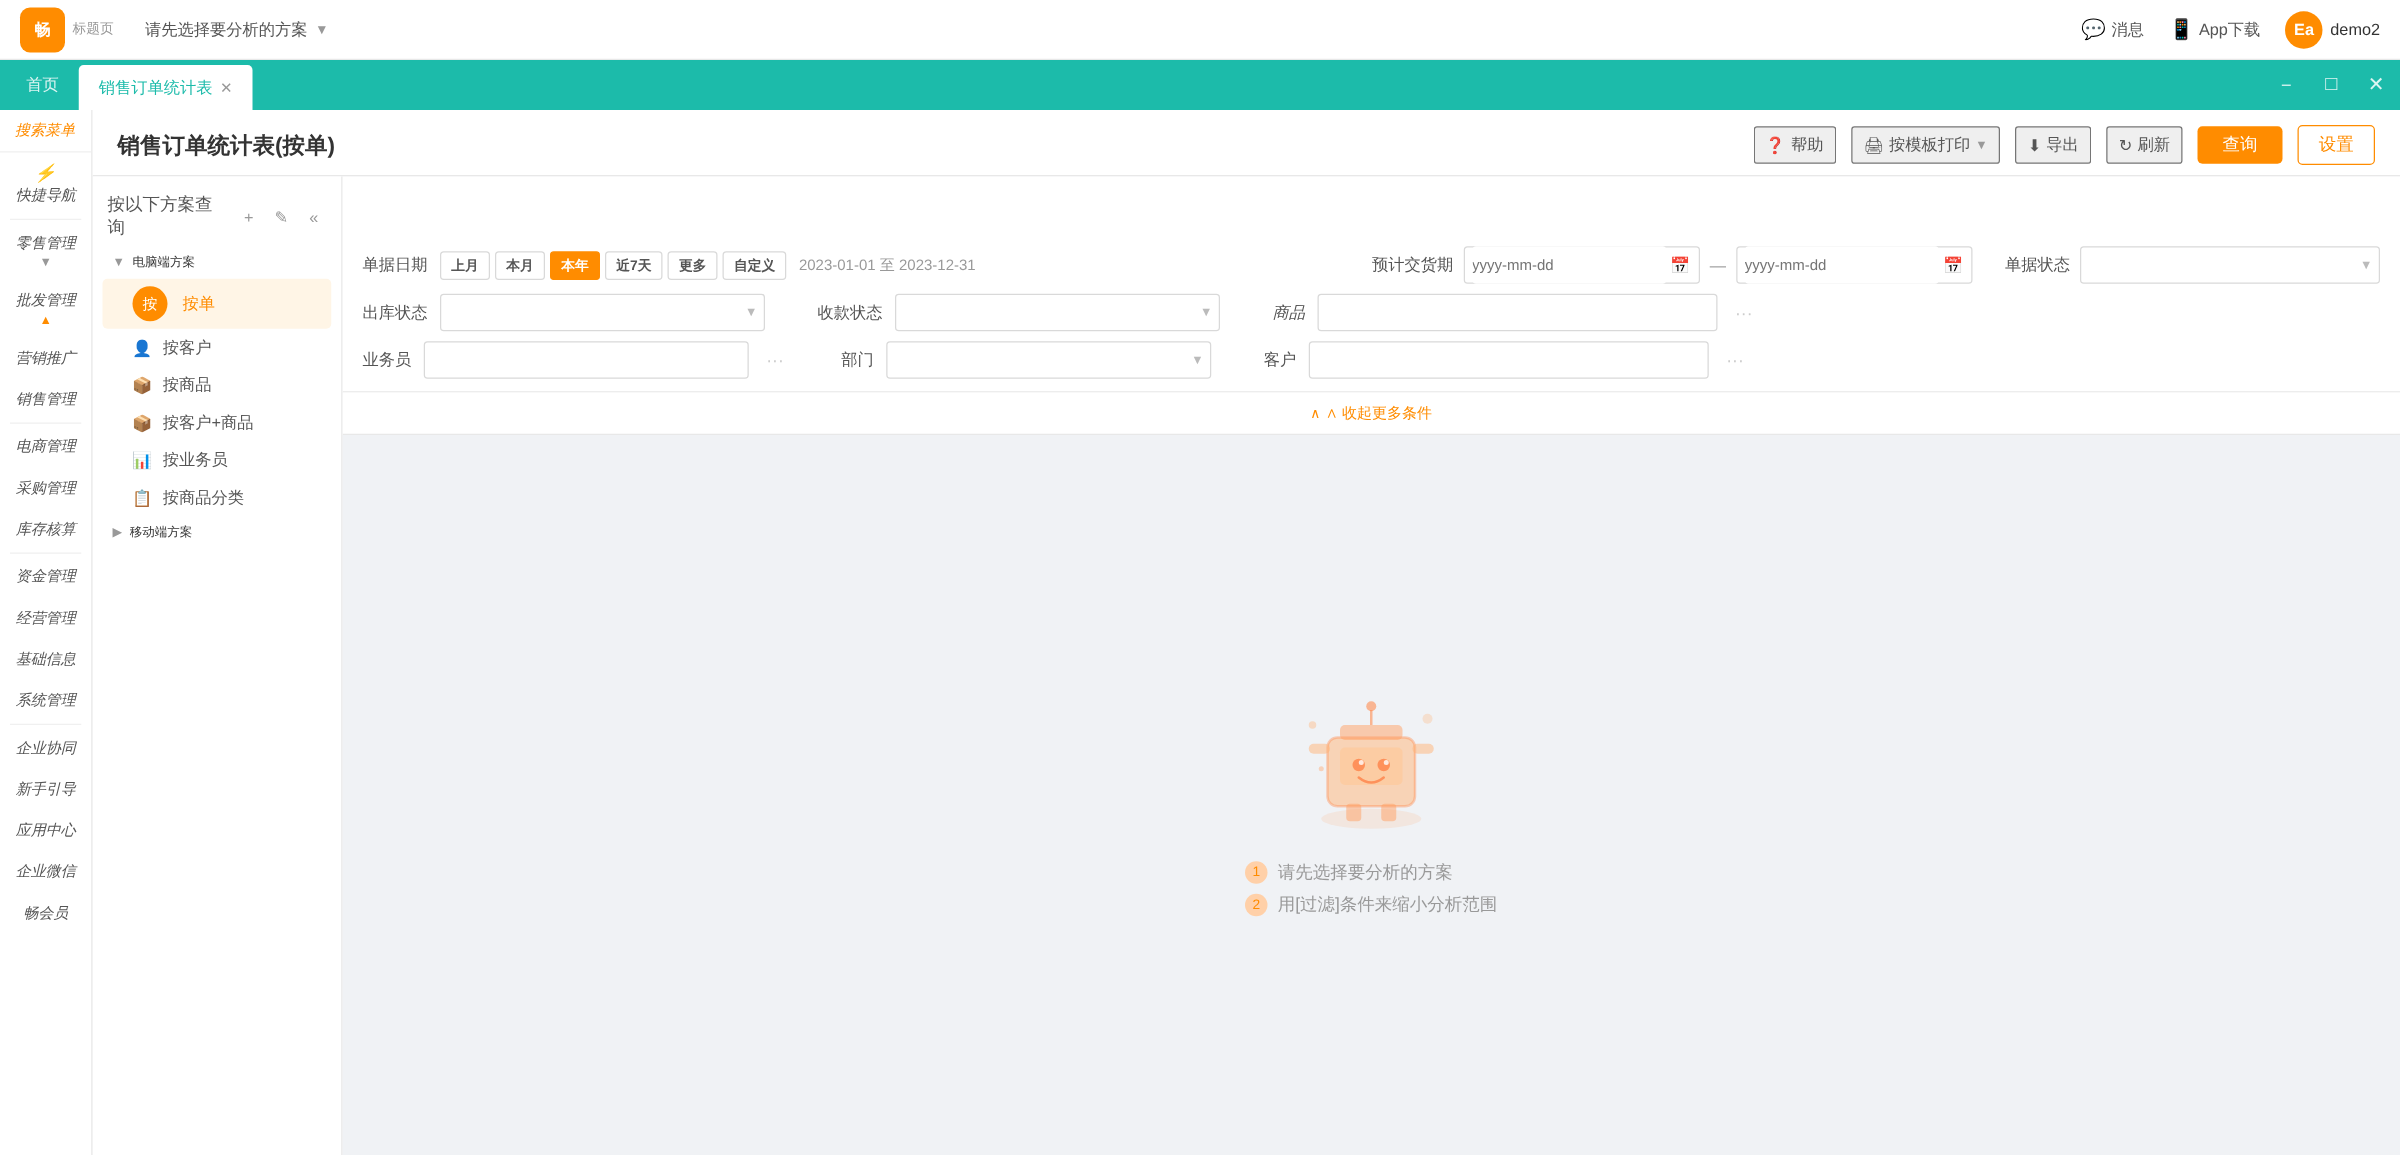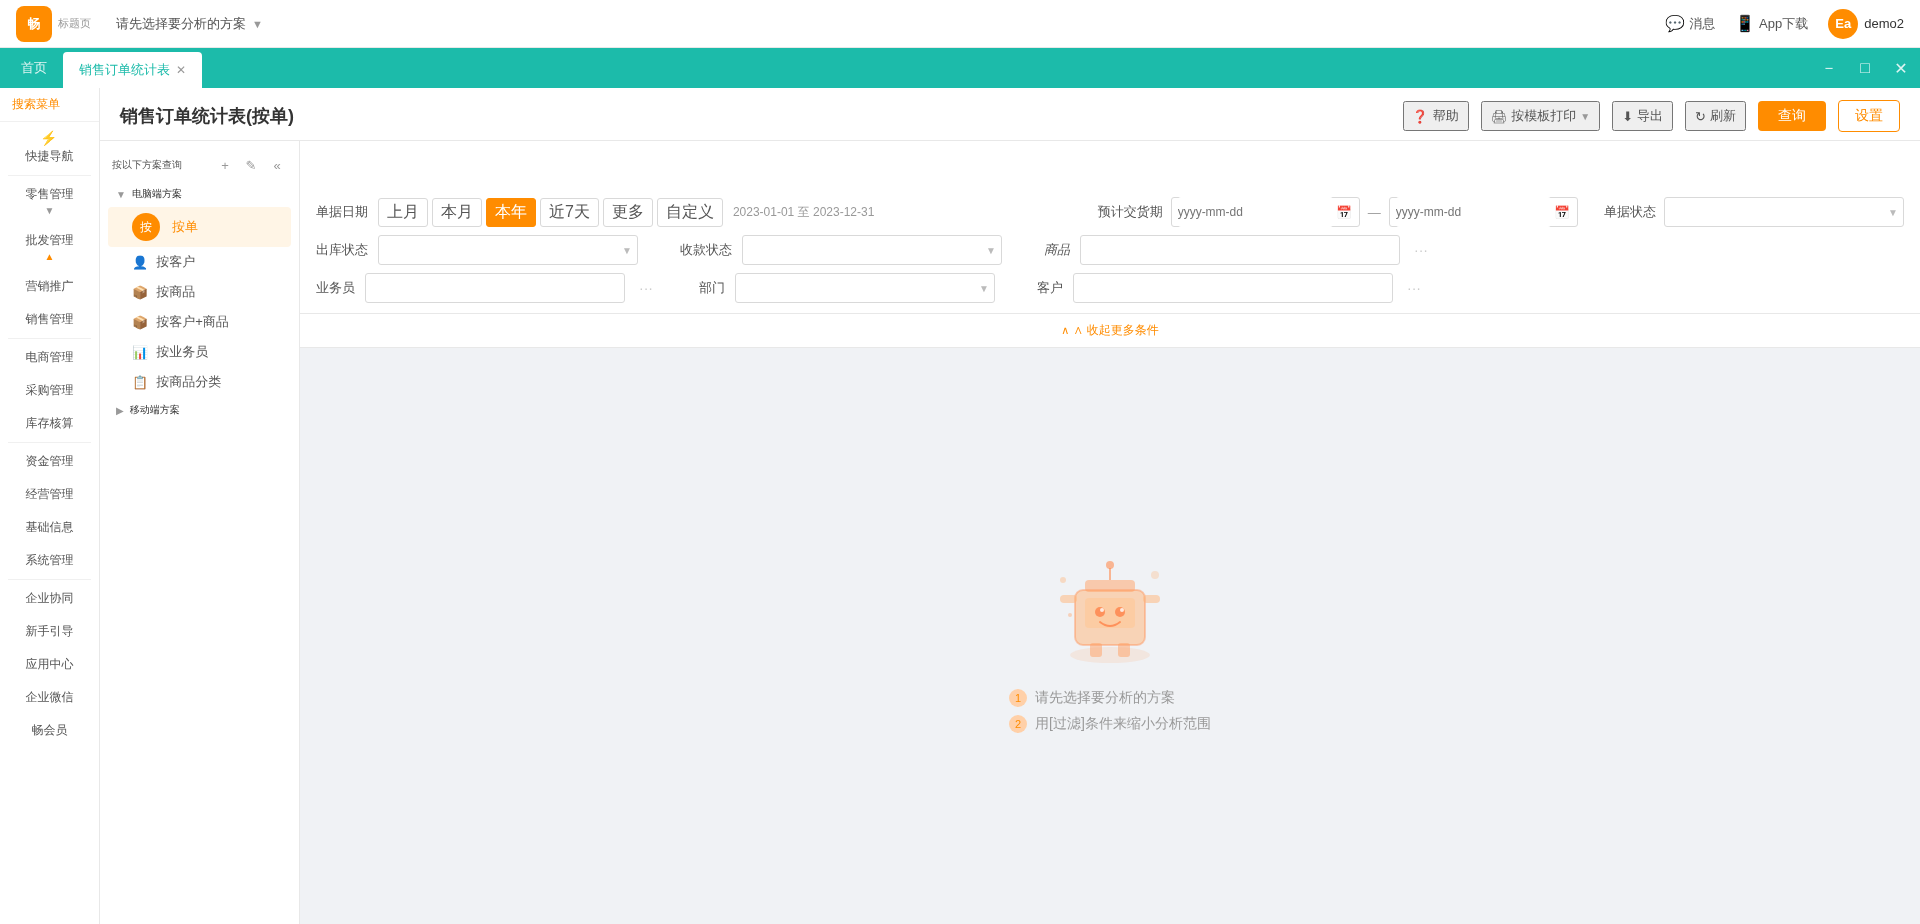--- a/index.html
+++ b/index.html
@@ -175,24 +175,25 @@
       border-radius: 4px;
       padding: 6px 16px;
       font-size: 14px;
       cursor: pointer;
     }
     .date-btn {
       padding: 3px 8px;
       border: 1px solid #d9d9d9;
       border-radius: 3px;
       background: #fff;
-      font-size: 16px;
+      font-size: 11px;
       color: #555;
       cursor: pointer;
       white-space: nowrap;
+      font-weight: bold;
     }
     .date-btn.active {
       background: #ff8c00;
       border-color: #ff8c00;
       color: white;
     }
     .collapse-bar {
       display: flex;
       align-items: center;
       justify-content: center;
@@ -213,21 +214,21 @@
       flex-shrink: 0;
       padding: 8px 0;
     }
     .scheme-header {
       display: flex;
       align-items: center;
       padding: 6px 12px;
       gap: 8px;
     }
     .scheme-title {
-      font-size: 10px;
+      font-size: 14px;
       color: #555;
       flex: 1;
     }
     .scheme-actions {
       display: flex;
       align-items: center;
       gap: 6px;
     }
     .scheme-icon-btn {
       width: 20px;
@@ -311,26 +312,27 @@
       background: #ffd0a8;
       color: #ff8c00;
       font-size: 11px;
       display: flex;
       align-items: center;
       justify-content: center;
     }
 
     
     .full-sidebar {
-      width: 100px;
+      width: 74px;
       background: #fff;
       border-right: 1px solid #e8e8e8;
       display: flex;
       flex-direction: column;
       flex-shrink: 0;
+      font-style: italic;
     }
     .full-sidebar-item {
       padding: 8px 4px;
       text-align: center;
       cursor: pointer;
       font-size: 12px;
       color: #555;
       display: flex;
       flex-direction: column;
       align-items: center;

